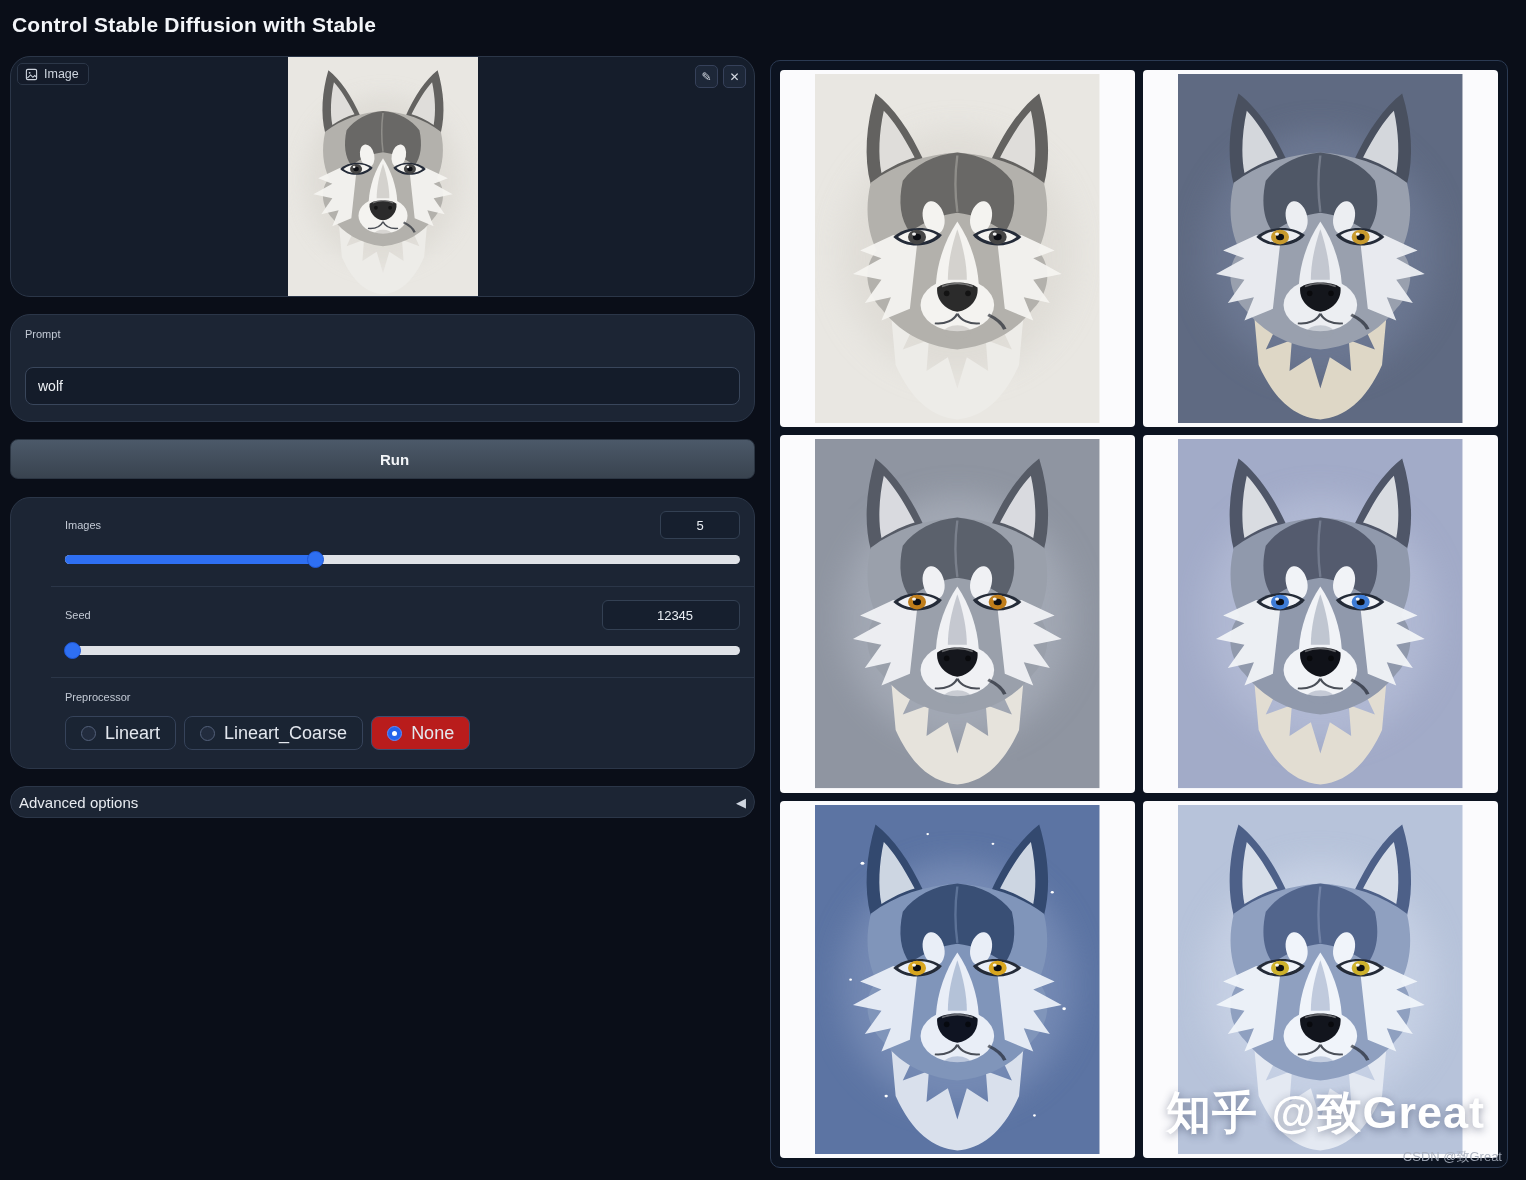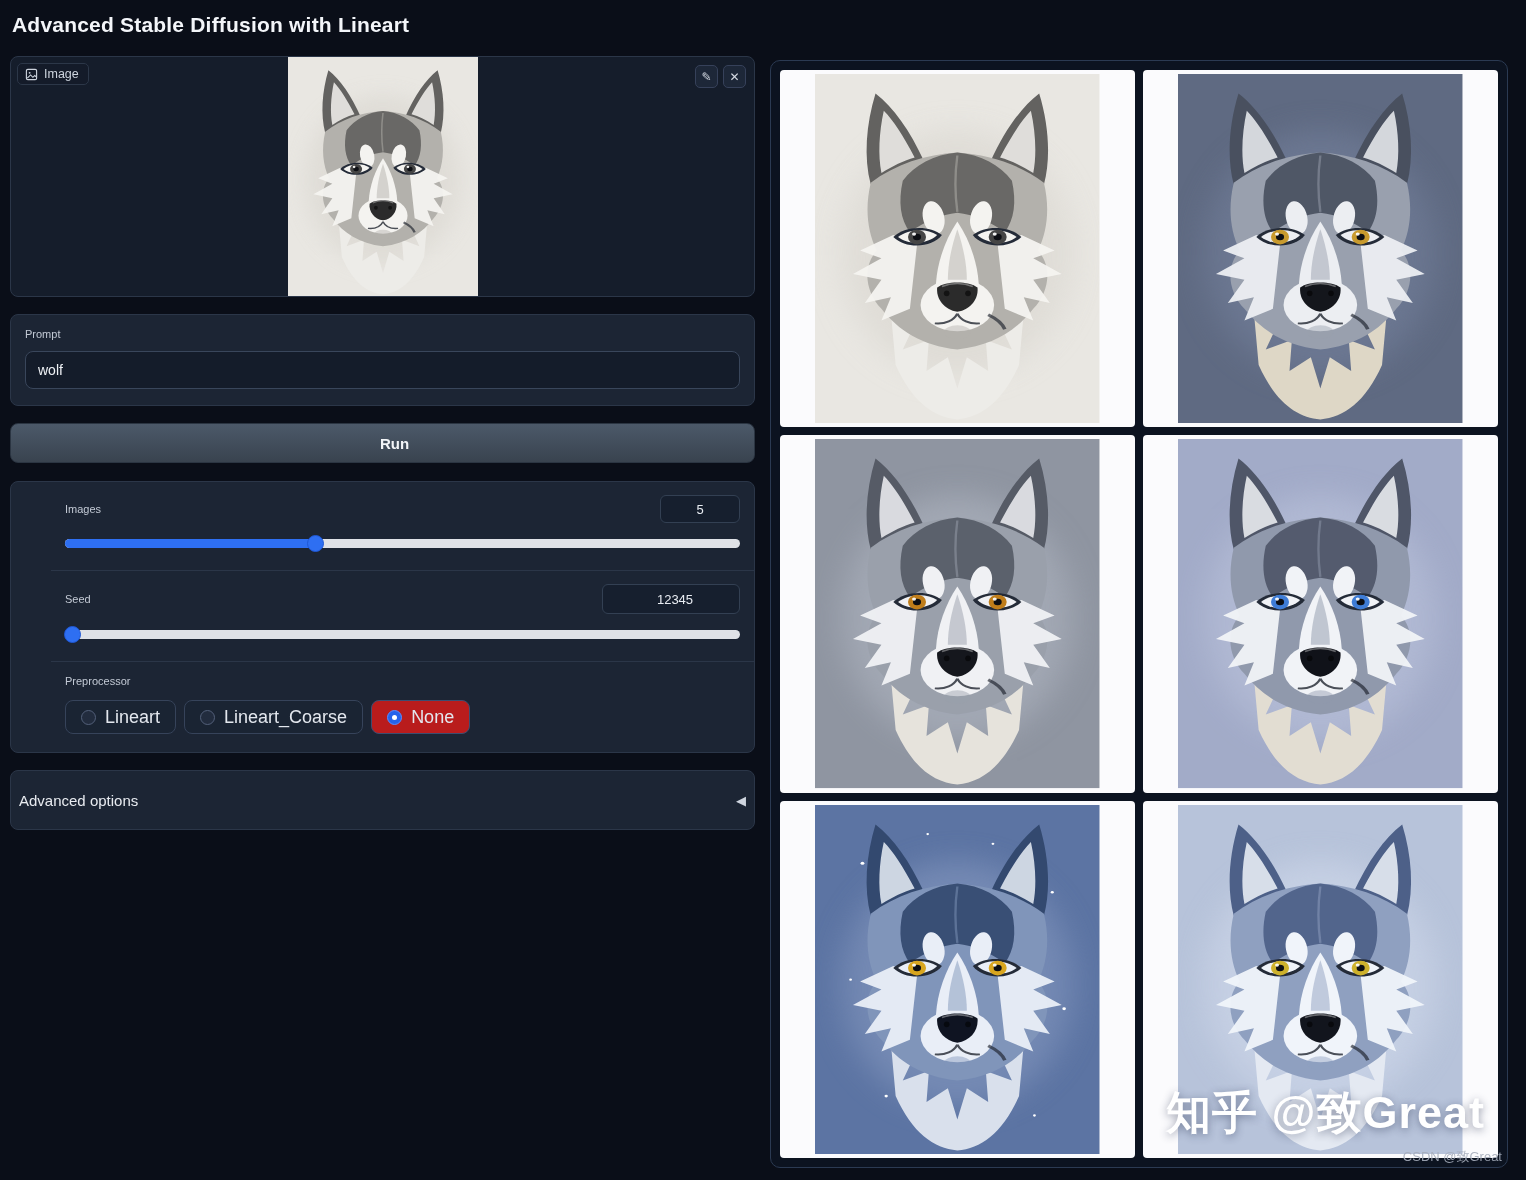--- a/index.html
+++ b/index.html
@@ -7,21 +7,21 @@
     width:1526px;height:1180px;position:relative;overflow:hidden;
     background:#0a0e18;
     font-family:"Liberation Sans", sans-serif;
     color:#e5e9f0;
   }
   
   .left-col{position:absolute;left:10px;top:10px;width:745px;}
   h1.app-title{font-size:21px;font-weight:700;color:#f3f5f9;margin:3px 0 19px 2px;letter-spacing:.2px;}
 
   .block{
-    background:#1c2534;border:1px solid #2b3648;border-radius:8px;
+    background:#1c2534;border:1px solid #2b3648;border-radius:20px;
     box-sizing:border-box;
   }
 
   
   .image-comp{position:relative;height:241px;margin-bottom:17px;background:#151d2b;overflow:hidden;}
   .image-badge{
     position:absolute;left:6px;top:6px;z-index:3;display:flex;align-items:center;gap:6px;
     background:#141b29;border:1px solid #2c3748;border-radius:5px;
     padding:3px 9px 3px 7px;font-size:12.5px;color:#cdd4de;
   }
@@ -32,21 +32,21 @@
     background:#1d2738;border:1px solid #36415a;border-radius:5px;
     color:#d6dbe4;font-size:12px;line-height:1;cursor:pointer;
   }
   .image-stage{position:absolute;inset:0;display:flex;align-items:center;justify-content:center;}
   .input-imgbox{width:190px;height:240px;}
 
   
   .prompt-block{padding:13px 14px 16px;margin-bottom:17px;}
   .field-label{font-size:11px;color:#c3cad5;}
   .textbox{
-    margin-top:11px;height:38px;box-sizing:border-box;
+    margin-top:27px;height:38px;box-sizing:border-box;
     background:#141c2a;border:1px solid #39465b;border-radius:8px;
     display:flex;align-items:center;padding:0 12px;
     font-size:14px;color:#eef1f5;
   }
 
   
   .run-btn{
     height:38px;margin-bottom:18px;border-radius:8px;
     background:linear-gradient(180deg,#4c5969 0%,#39434f 100%);
     border:1px solid #2b3542;
@@ -86,21 +86,21 @@
     border:1.5px solid #53607a;background:#222c3e;position:relative;
   }
   .radio-chip.selected{background:#b91c1c;border-color:#3c4d70;}
   .radio-chip.selected .dot{background:#2563eb;border-color:#5b8cff;}
   .radio-chip.selected .dot::after{
     content:"";position:absolute;left:4px;top:4px;width:5px;height:5px;border-radius:50%;background:#fff;
   }
 
   
   .accordion{
-    height:60px;display:flex;align-items:center;justify-content:space-between;
+    height:32px;display:flex;align-items:center;justify-content:space-between;
     padding:0 8px;cursor:pointer;
   }
   .accordion .acc-label{font-size:15px;color:#e8ebf0;}
   .accordion .arrow{font-size:13px;color:#cfd5df;}
 
   
   .gallery{
     position:absolute;left:770px;top:60px;width:738px;height:1108px;box-sizing:border-box;
     background:#0c1320;border:1px solid #2b3a52;border-radius:10px;padding:9px;
     display:grid;grid-template-columns:1fr 1fr;grid-template-rows:1fr 1fr 1fr;gap:8px;
@@ -173,21 +173,21 @@
       <ellipse cx="111" cy="226" rx="2.4" ry="3" fill="#000000" opacity="0.55"></ellipse>
       <ellipse cx="129" cy="226" rx="2.4" ry="3" fill="#000000" opacity="0.55"></ellipse>
       <path d="M120,247 C117,254 110,258 101,257 M120,247 C123,254 130,258 139,257" stroke="#20252f" stroke-width="2" fill="none" opacity="0.8"></path>
       <path d="M146,248 C153,252 158,257 160,263" stroke="#1c212b" stroke-width="3" opacity="0.65" fill="none"></path>
       <ellipse cx="120" cy="266" rx="11" ry="7" fill="var(--mid)" opacity="0.45"></ellipse>
     </symbol>
   </defs>
 </svg>
 
 <div class="left-col">
-  <h1 class="app-title">Advanced Stable Diffusion with Lineart</h1>
+  <h1 class="app-title">Control Stable Diffusion with Stable</h1>
 
   <div class="block image-comp">
     <div class="image-badge">
       <svg width="13" height="13" viewBox="0 0 14 14" fill="none" stroke="#cdd4de" stroke-width="1.2">
         <rect x="1.5" y="1.5" width="11" height="11" rx="1.5"></rect>
         <circle cx="5" cy="5.2" r="1" fill="#cdd4de" stroke="none"></circle>
         <path d="M2.5 11 L6 7.5 L8.5 10 L10.5 8 L12 9.5"></path>
       </svg>
       <span>Image</span>
     </div>

